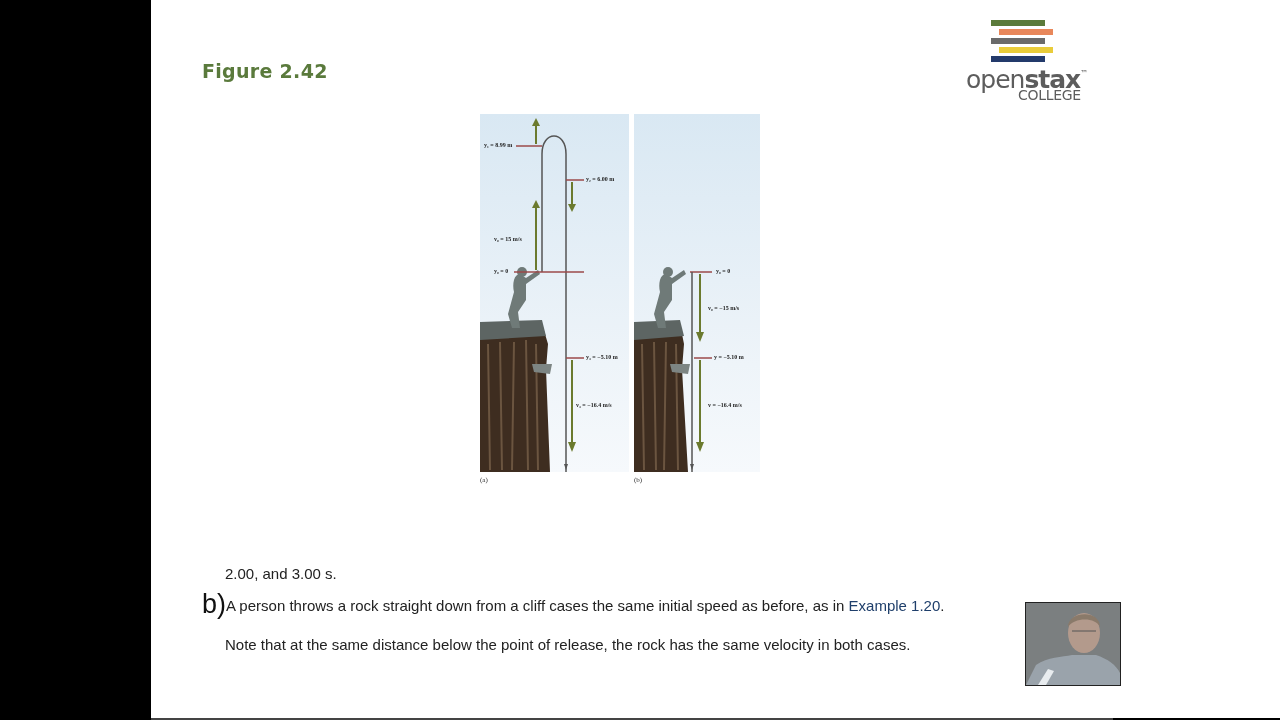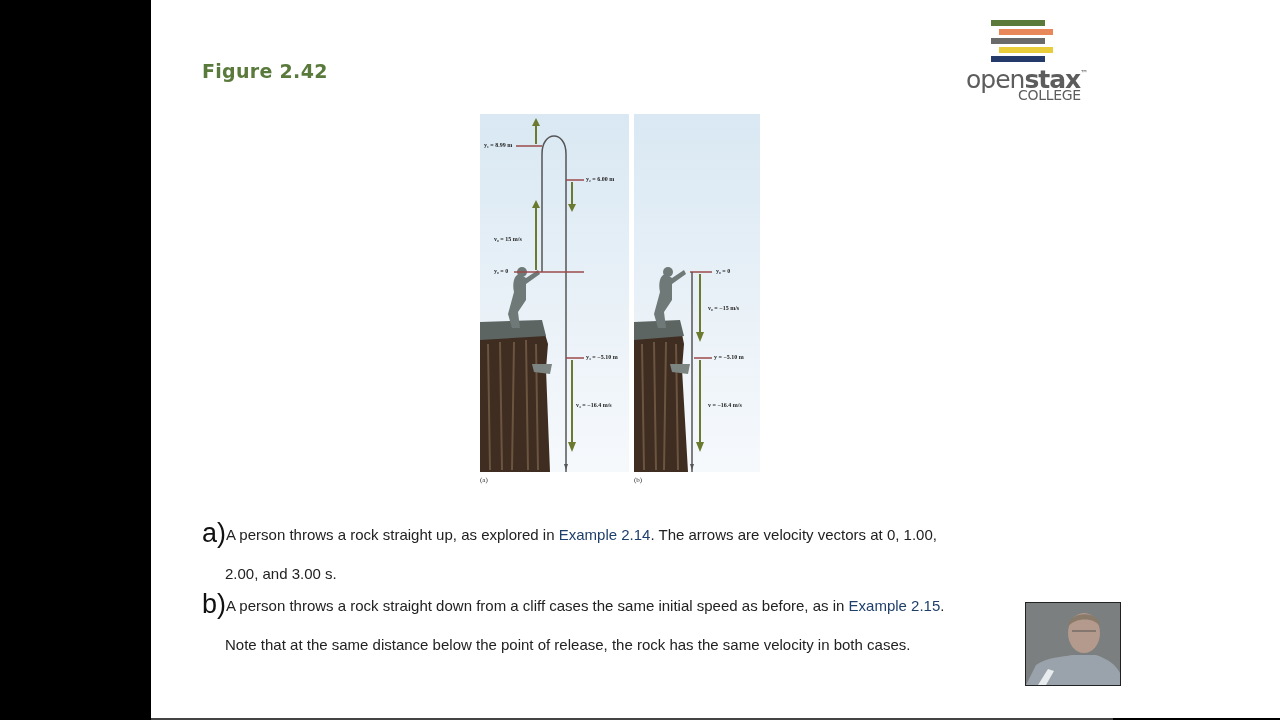--- a/index.html
+++ b/index.html
@@ -132,24 +132,23 @@
         <polygon points="56,350 60,350 58,356" fill="#555"></polygon>
       </svg>
       <div class="dlabel" style="left:82px;top:154px;">y₀ = 0</div>
       <div class="dlabel" style="left:74px;top:191px;">v₀ = −15 m/s</div>
       <div class="dlabel" style="left:80px;top:240px;">y = −5.10 m</div>
       <div class="dlabel" style="left:74px;top:288px;">v = −16.4 m/s</div>
     </div>
     <div class="panel-label" style="left:154px;">(b)</div>
   </div>
 
-  <div class="caption caption-a1"><span class="marker">a)</span><span>A person throws a rock straight up, as explored in </span><span class="link">Example 2.14</span><span>. The arrows are velocity vectors at 0, 1.00,</span></div>
   <div class="caption caption-a2">2.00, and 3.00 s.</div>
 
-  <div class="caption caption-b1"><span class="marker">b)</span><span>A person throws a rock straight down from a cliff cases the same initial speed as before, as in </span><span class="link">Example 2.15</span><span>.</span></div>
+  <div class="caption caption-b1"><span class="marker">b)</span><span>A person throws a rock straight down from a cliff cases the same initial speed as before, as in </span><span class="link">Example 1.20</span><span>.</span></div>
   <div class="caption caption-b2">Note that at the same distance below the point of release, the rock has the same velocity in both cases.</div>
 </div>
 
 <div class="slide-bottom-line"></div>
 
 <div class="webcam">
   <svg width="94" height="82">
     <rect width="94" height="82" fill="#7b7f80"></rect>
     <path d="M0 82 L10 62 C22 54 36 54 46 52 L70 52 C82 56 90 62 94 70 L94 82 Z" fill="#9aa3ab"></path>
     <path d="M12 82 L22 66 L28 68 L20 82 Z" fill="#e8ecef"></path>

